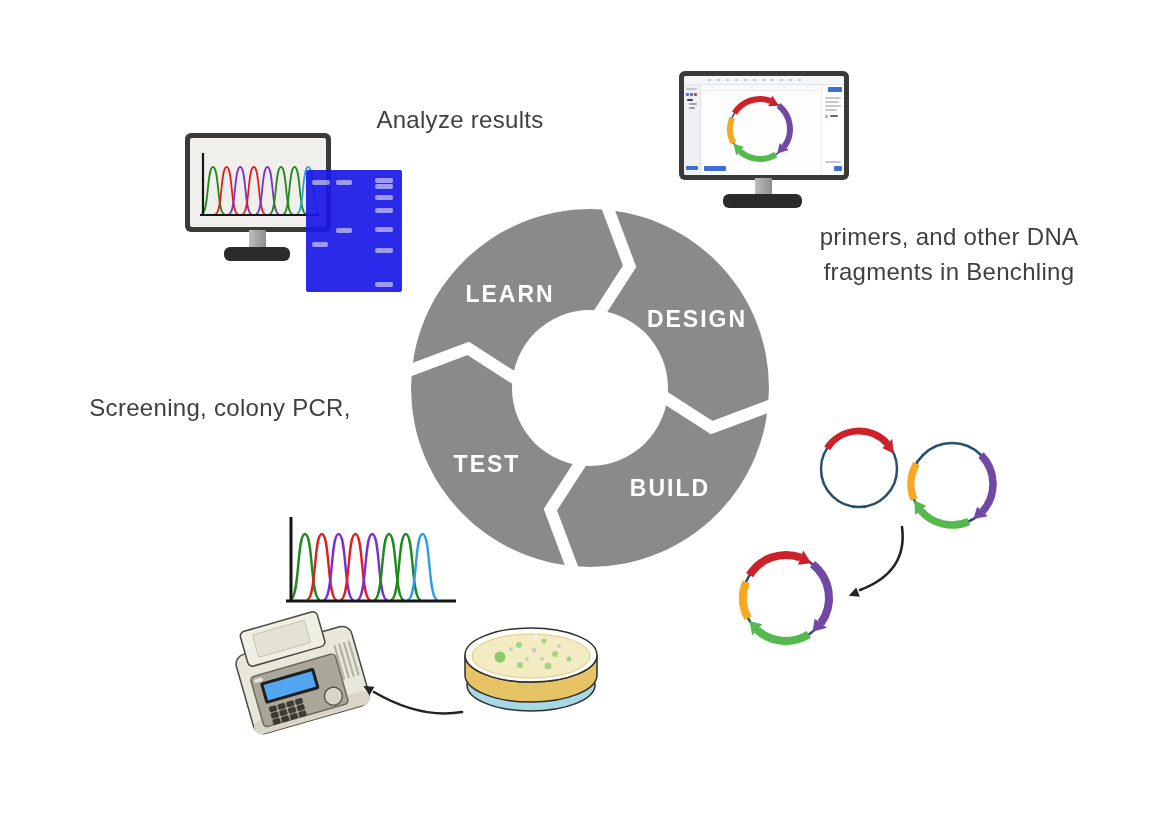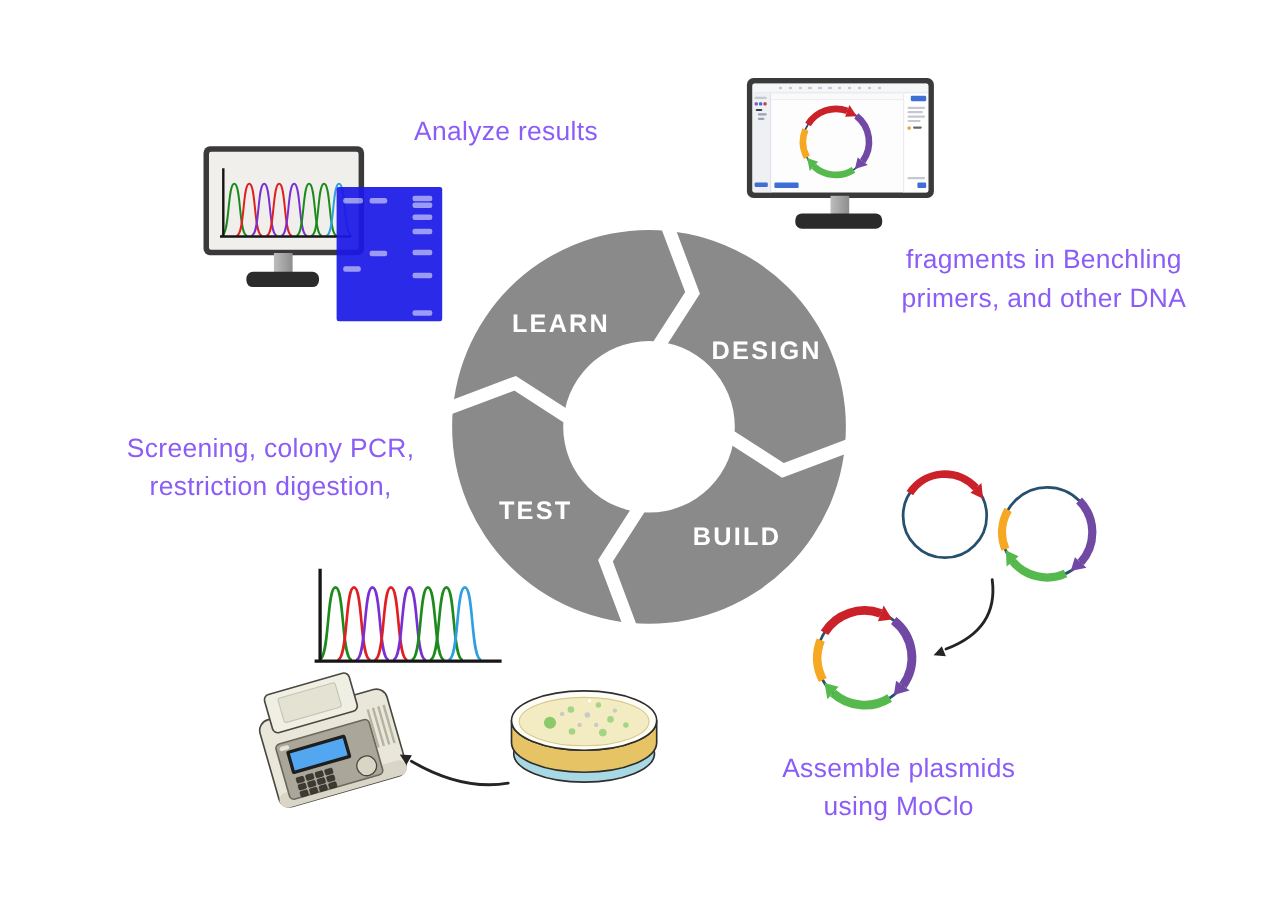--- a/index.html
+++ b/index.html
@@ -2,24 +2,24 @@
 <html><head>
 <meta charset="utf-8">
 <style>
   html,body{margin:0;padding:0;background:#fff;}
   .stage{position:relative;width:1164px;height:815px;background:#ffffff;overflow:hidden;
          font-family:"Liberation Sans",sans-serif;color:#1b1b24;}
   .stage *{box-sizing:border-box;}
 
   
   .caption{position:absolute;text-align:center;font-size:24px;line-height:35px;
-           letter-spacing:0.3px;color:#8b5cf6;}
+           letter-spacing:0.3px;color:#404040;}
   #cap-analyze{left:330px;top:102px;width:260px;}
   #cap-design{left:793px;top:219px;width:312px;}
-  #cap-screening{left:81px;top:390px;width:330px;}
+  #cap-screening{left:55px;top:390px;width:330px;}
   #cap-assemble{left:687px;top:681px;width:260px;}
 
   
   .monitor{position:absolute;background:#3a3a3a;border-radius:6px;padding:5px;}
   #mon-left{left:185px;top:133px;width:146px;height:99px;}
   #mon-right{left:679px;top:71px;width:170px;height:109px;}
   .screen{position:relative;width:100%;height:100%;border-radius:2px;overflow:hidden;}
   .screen-left{background:#f0efeb;}
   .screen-right{background:#fdfdfe;}
   .neck{position:absolute;background:linear-gradient(90deg,#bdbdbd,#8d8d8d);}
@@ -147,40 +147,39 @@
         <div class="bl-row" style="left:8px;top:30px;width:8px;background:#666;"></div>
         <div class="bl-row" style="left:3px;bottom:12px;width:16px;"></div>
         <div class="bl-btn" style="right:2px;bottom:4px;width:8px;height:5px;"></div>
       </div>
     </div>
   </div>
   <div class="neck" id="neck-right"></div>
   <div class="mbase" id="base-right"></div>
 
   <div class="caption" id="cap-design">
+    <div>primers, and other DNA</div>
     <div>fragments in Benchling</div>
-    <div>primers, and other DNA</div>
   </div>
 
   <svg id="cycle" width="400" height="400" viewBox="0 0 400 400">
     <path fill="#8a8a8a" fill-rule="evenodd" d="M 379,200 A 179,179 0 1 0 21,200 A 179,179 0 1 0 379,200 Z
              M 278,200 A 78,78 0 1 1 122,200 A 78,78 0 1 1 278,200 Z"></path>
     <polyline points="384.3,216.1 321.7,239.6 269.7,206.1" fill="none" stroke="#ffffff" stroke-width="12"></polyline>
     <polyline points="183.9,384.3 160.4,321.7 193.9,269.7" fill="none" stroke="#ffffff" stroke-width="12"></polyline>
     <polyline points="15.7,183.9 78.3,160.4 130.3,193.9" fill="none" stroke="#ffffff" stroke-width="12"></polyline>
     <polyline points="216.1,15.7 239.6,78.3 206.1,130.3" fill="none" stroke="#ffffff" stroke-width="12"></polyline>
     <text class="cyc-label" x="120" y="113.5" text-anchor="middle">LEARN</text>
     <text class="cyc-label" x="307" y="138.5" text-anchor="middle">DESIGN</text>
     <text class="cyc-label" x="280" y="307.5" text-anchor="middle">BUILD</text>
     <text class="cyc-label" x="97" y="283.5" text-anchor="middle">TEST</text>
   </svg>
 
   <div class="caption" id="cap-screening">
     <div>Screening, colony PCR,</div>
-    <div>restriction digestion,</div>
   </div>
 
   <svg id="plasmid-a" width="90" height="90" viewBox="0 0 90 90">
       <circle cx="45" cy="45" r="38" fill="none" stroke="#26506e" stroke-width="2.5"></circle>
       <path d="M 13.130518418073887 24.303716669428972 A 38 38 0 0 1 73.23950336814099 19.573036958363392" fill="none" stroke="#cb2128" stroke-width="7"></path>
       <polygon points="79.68627324631356,29.48025617859392 78.18141645756566,15.123318426076985 68.29759027871631,24.022755490649796" fill="#cb2128"></polygon>
     </svg>
   <svg id="plasmid-b" width="96" height="96" viewBox="0 0 96 96">
       <circle cx="48" cy="48" r="41" fill="none" stroke="#26506e" stroke-width="2.5"></circle>
       <path d="M 9.985461962761718 63.3588703300524 A 41 41 0 0 1 12.492958444838017 27.499999999999996" fill="none" stroke="#f7a823" stroke-width="7.5"></path>
@@ -198,24 +197,20 @@
       <path d="M 72.78652836202781 86.46606813472631 A 43 43 0 0 1 21.227383926569097 81.95522749552795" fill="none" stroke="#56b94d" stroke-width="8"></path>
       <polygon points="13.60811466827301,72.90481787752162 16.14199131824177,87.60312816915615 26.312776534896418,76.30732682189975" fill="#56b94d"></polygon>
       <path d="M 12.03325350706615 70.18727719979331 A 43 43 0 0 1 10.131094253628142 33.89191648311578" fill="none" stroke="#f7a823" stroke-width="8"></path>
     </svg>
 
   <svg id="arrow-assemble" width="75" height="85" viewBox="0 0 75 85">
     <path d="M 62,9 Q 68,54 20,72" fill="none" stroke="#242424" stroke-width="2.6" stroke-linecap="round"></path>
     <polygon points="8.7,77.7 16.2,69.4 19.9,78.7" fill="#242424"></polygon>
   </svg>
 
-  <div class="caption" id="cap-assemble">
-    <div>Assemble plasmids</div>
-    <div>using MoClo</div>
-  </div>
 
   <svg id="chromo-bottom" width="180" height="100" viewBox="0 0 180 100">
       <path d="M 10 90 C 19.75 90 16.75 24 25 24 C 33.25 24 30.25 90 40 90" fill="none" stroke="#1d8a1d" stroke-width="2.4"></path>
       <path d="M 26.799999999999997 90 C 36.55 90 33.55 24 41.8 24 C 50.05 24 47.05 90 56.8 90" fill="none" stroke="#e02020" stroke-width="2.4"></path>
       <path d="M 43.6 90 C 53.35 90 50.35 24 58.6 24 C 66.85 24 63.85 90 73.6 90" fill="none" stroke="#7a2fd2" stroke-width="2.4"></path>
       <path d="M 60.400000000000006 90 C 70.15 90 67.15 24 75.4 24 C 83.65 24 80.65 90 90.4 90" fill="none" stroke="#e02020" stroke-width="2.4"></path>
       <path d="M 77.2 90 C 86.95 90 83.95 24 92.2 24 C 100.45 24 97.45 90 107.2 90" fill="none" stroke="#7a2fd2" stroke-width="2.4"></path>
       <path d="M 94 90 C 103.75 90 100.75 24 109 24 C 117.25 24 114.25 90 124 90" fill="none" stroke="#1d8a1d" stroke-width="2.4"></path>
       <path d="M 110.80000000000001 90 C 120.55000000000001 90 117.55000000000001 24 125.80000000000001 24 C 134.05 24 131.05 90 140.8 90" fill="none" stroke="#1d8a1d" stroke-width="2.4"></path>
       <path d="M 127.60000000000002 90 C 137.35000000000002 90 134.35000000000002 24 142.60000000000002 24 C 150.85000000000002 24 147.85000000000002 90 157.60000000000002 90" fill="none" stroke="#2f9fe0" stroke-width="2.4"></path>

